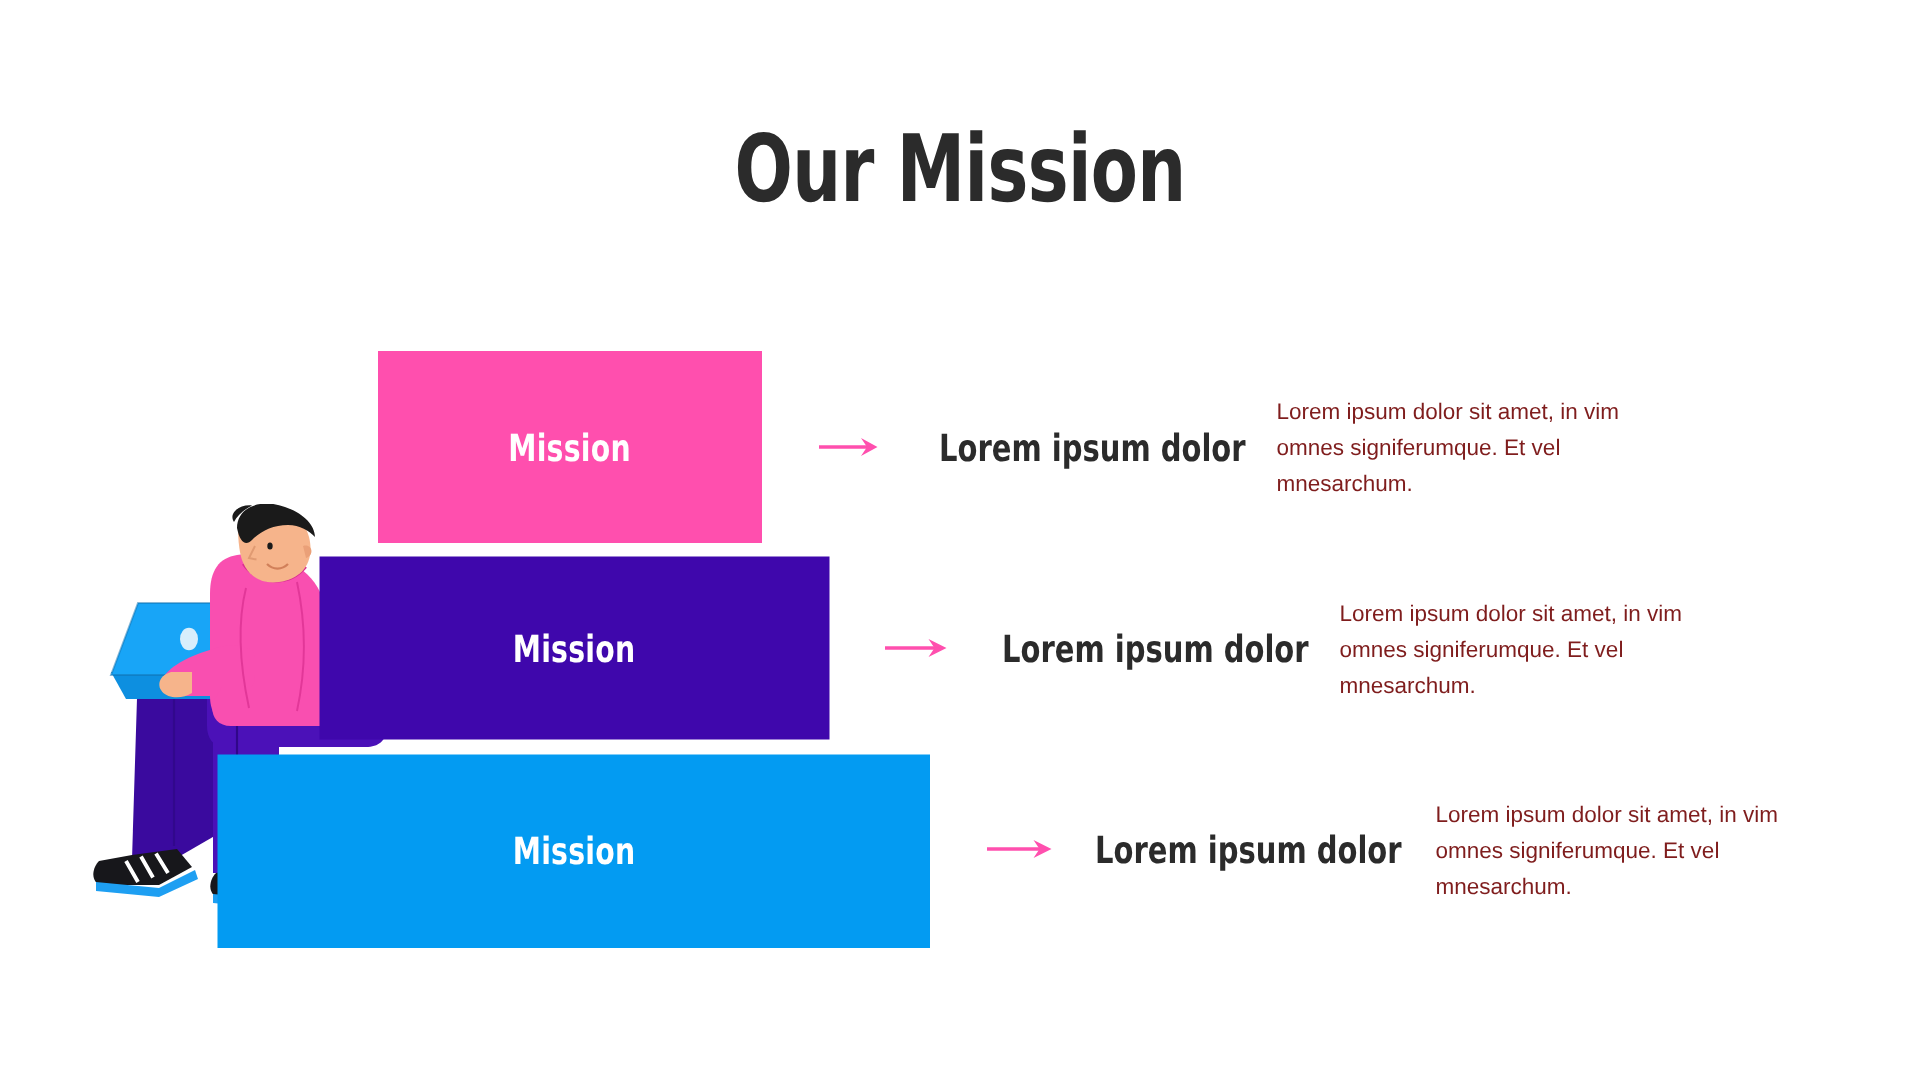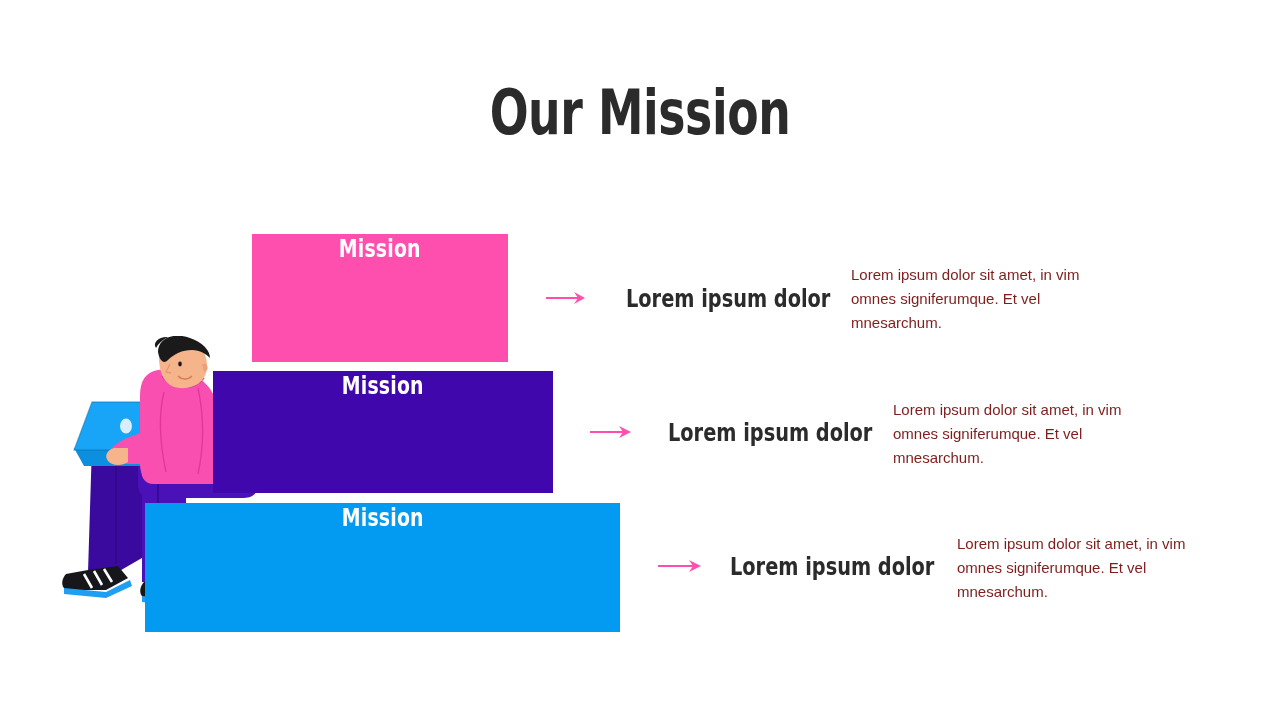--- a/index.html
+++ b/index.html
@@ -36,21 +36,21 @@
     color: #2b2b2b;
     transform: scaleX(0.82);
     transform-origin: center center;
     white-space: nowrap;
   }
 
   
   .bar {
     position: absolute;
     display: flex;
-    align-items: flex-start;
+    align-items: center;
     justify-content: center;
   }
   .bar-label {
     font-family: "DejaVu Sans Condensed", "Liberation Sans Narrow", "Liberation Sans", sans-serif;
     font-weight: 700;
     font-size: 25px;
     color: #ffffff;
     letter-spacing: 0.2px;
     transform: scaleX(0.84);
     transform-origin: center center;

